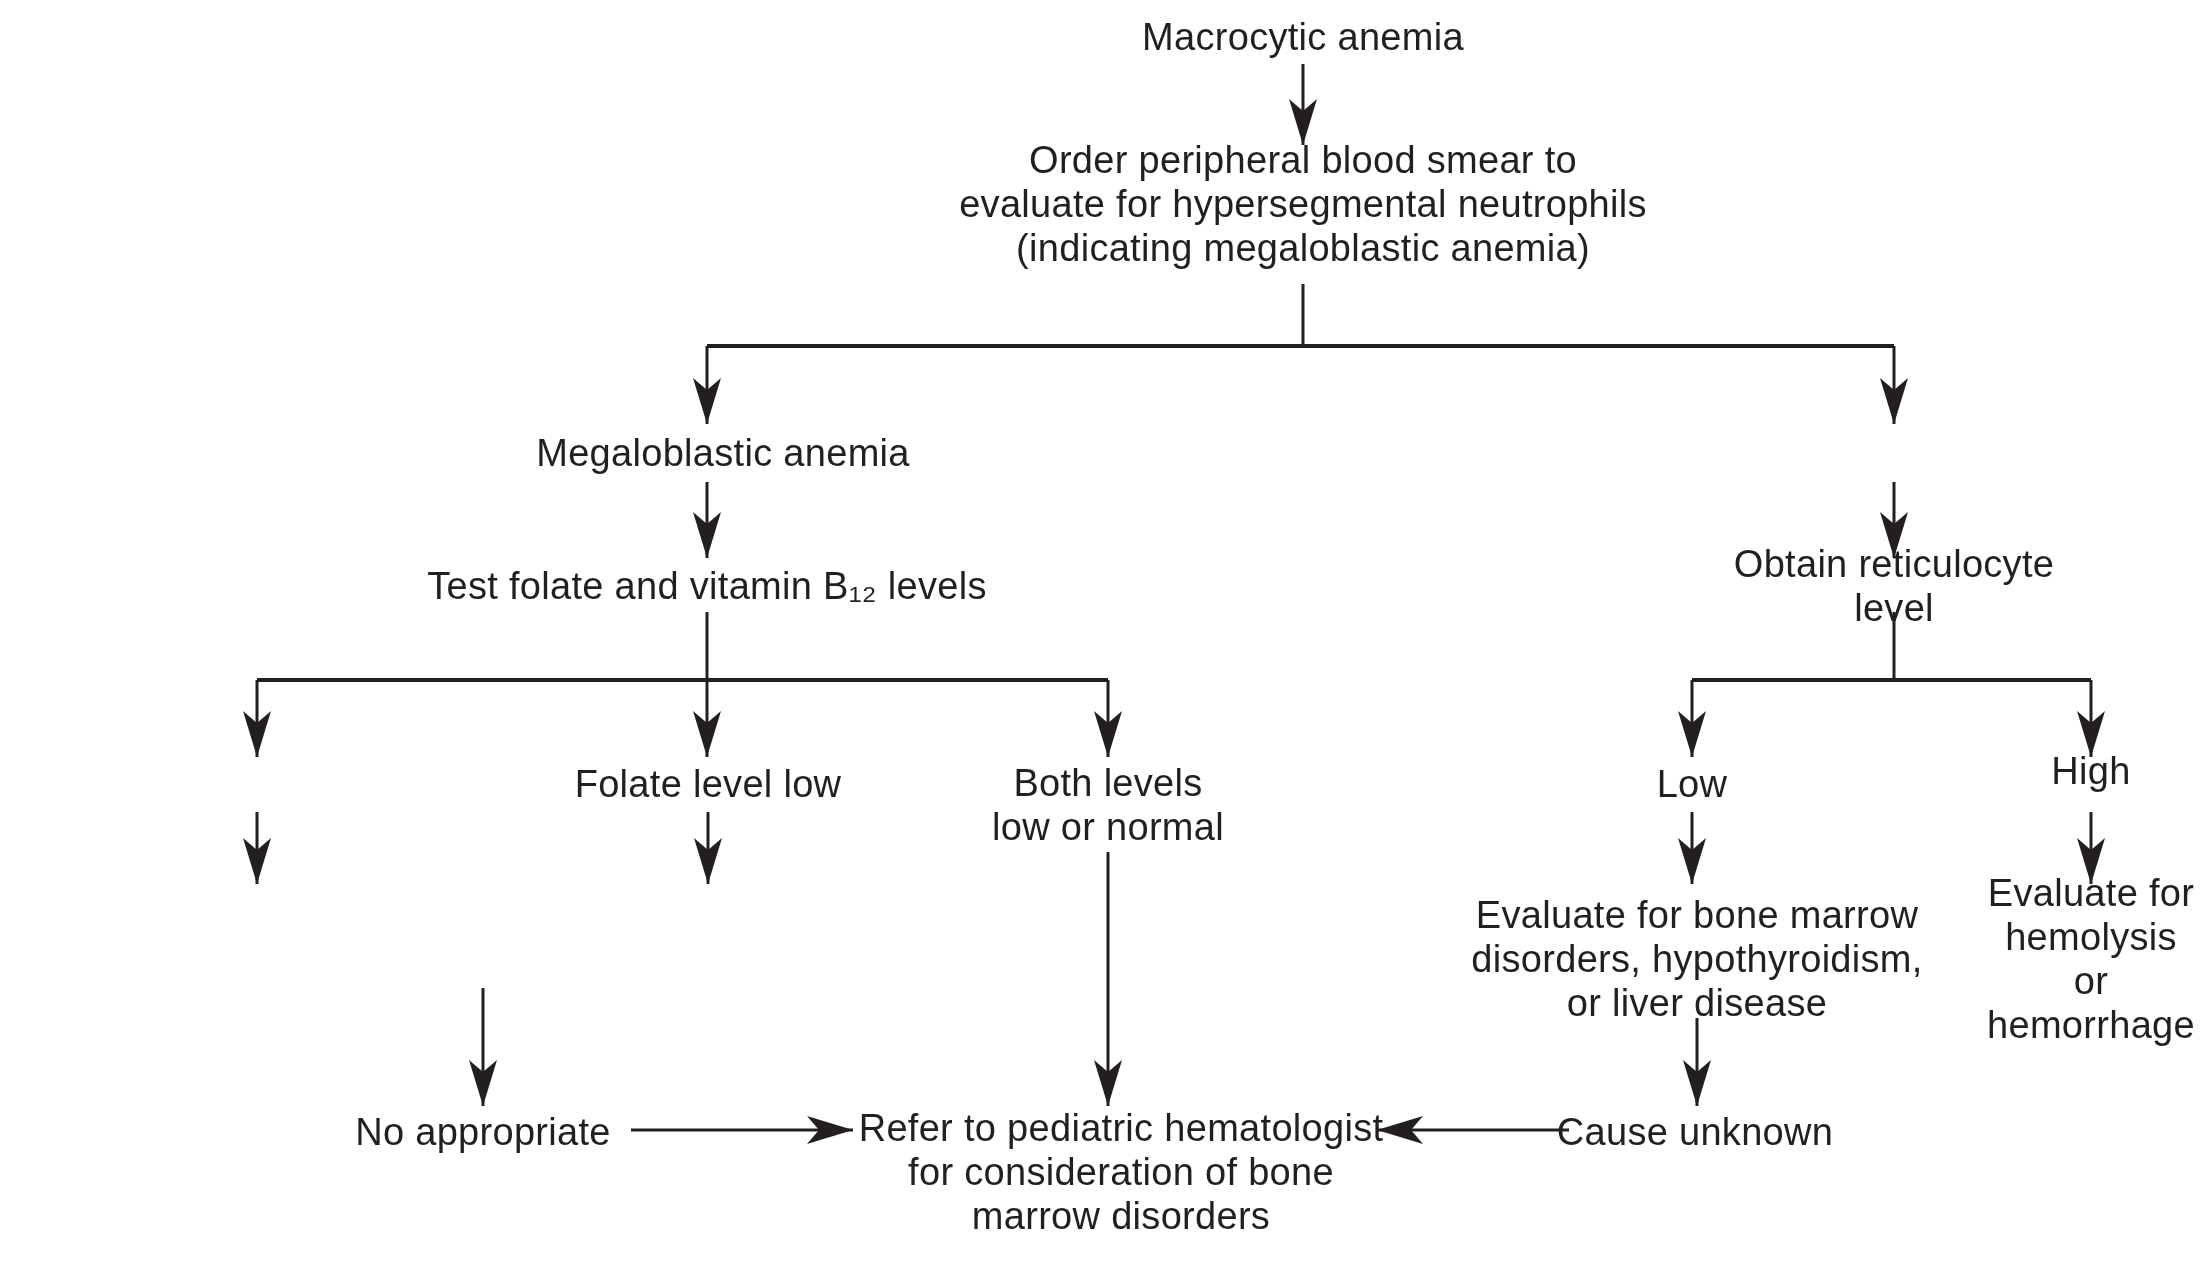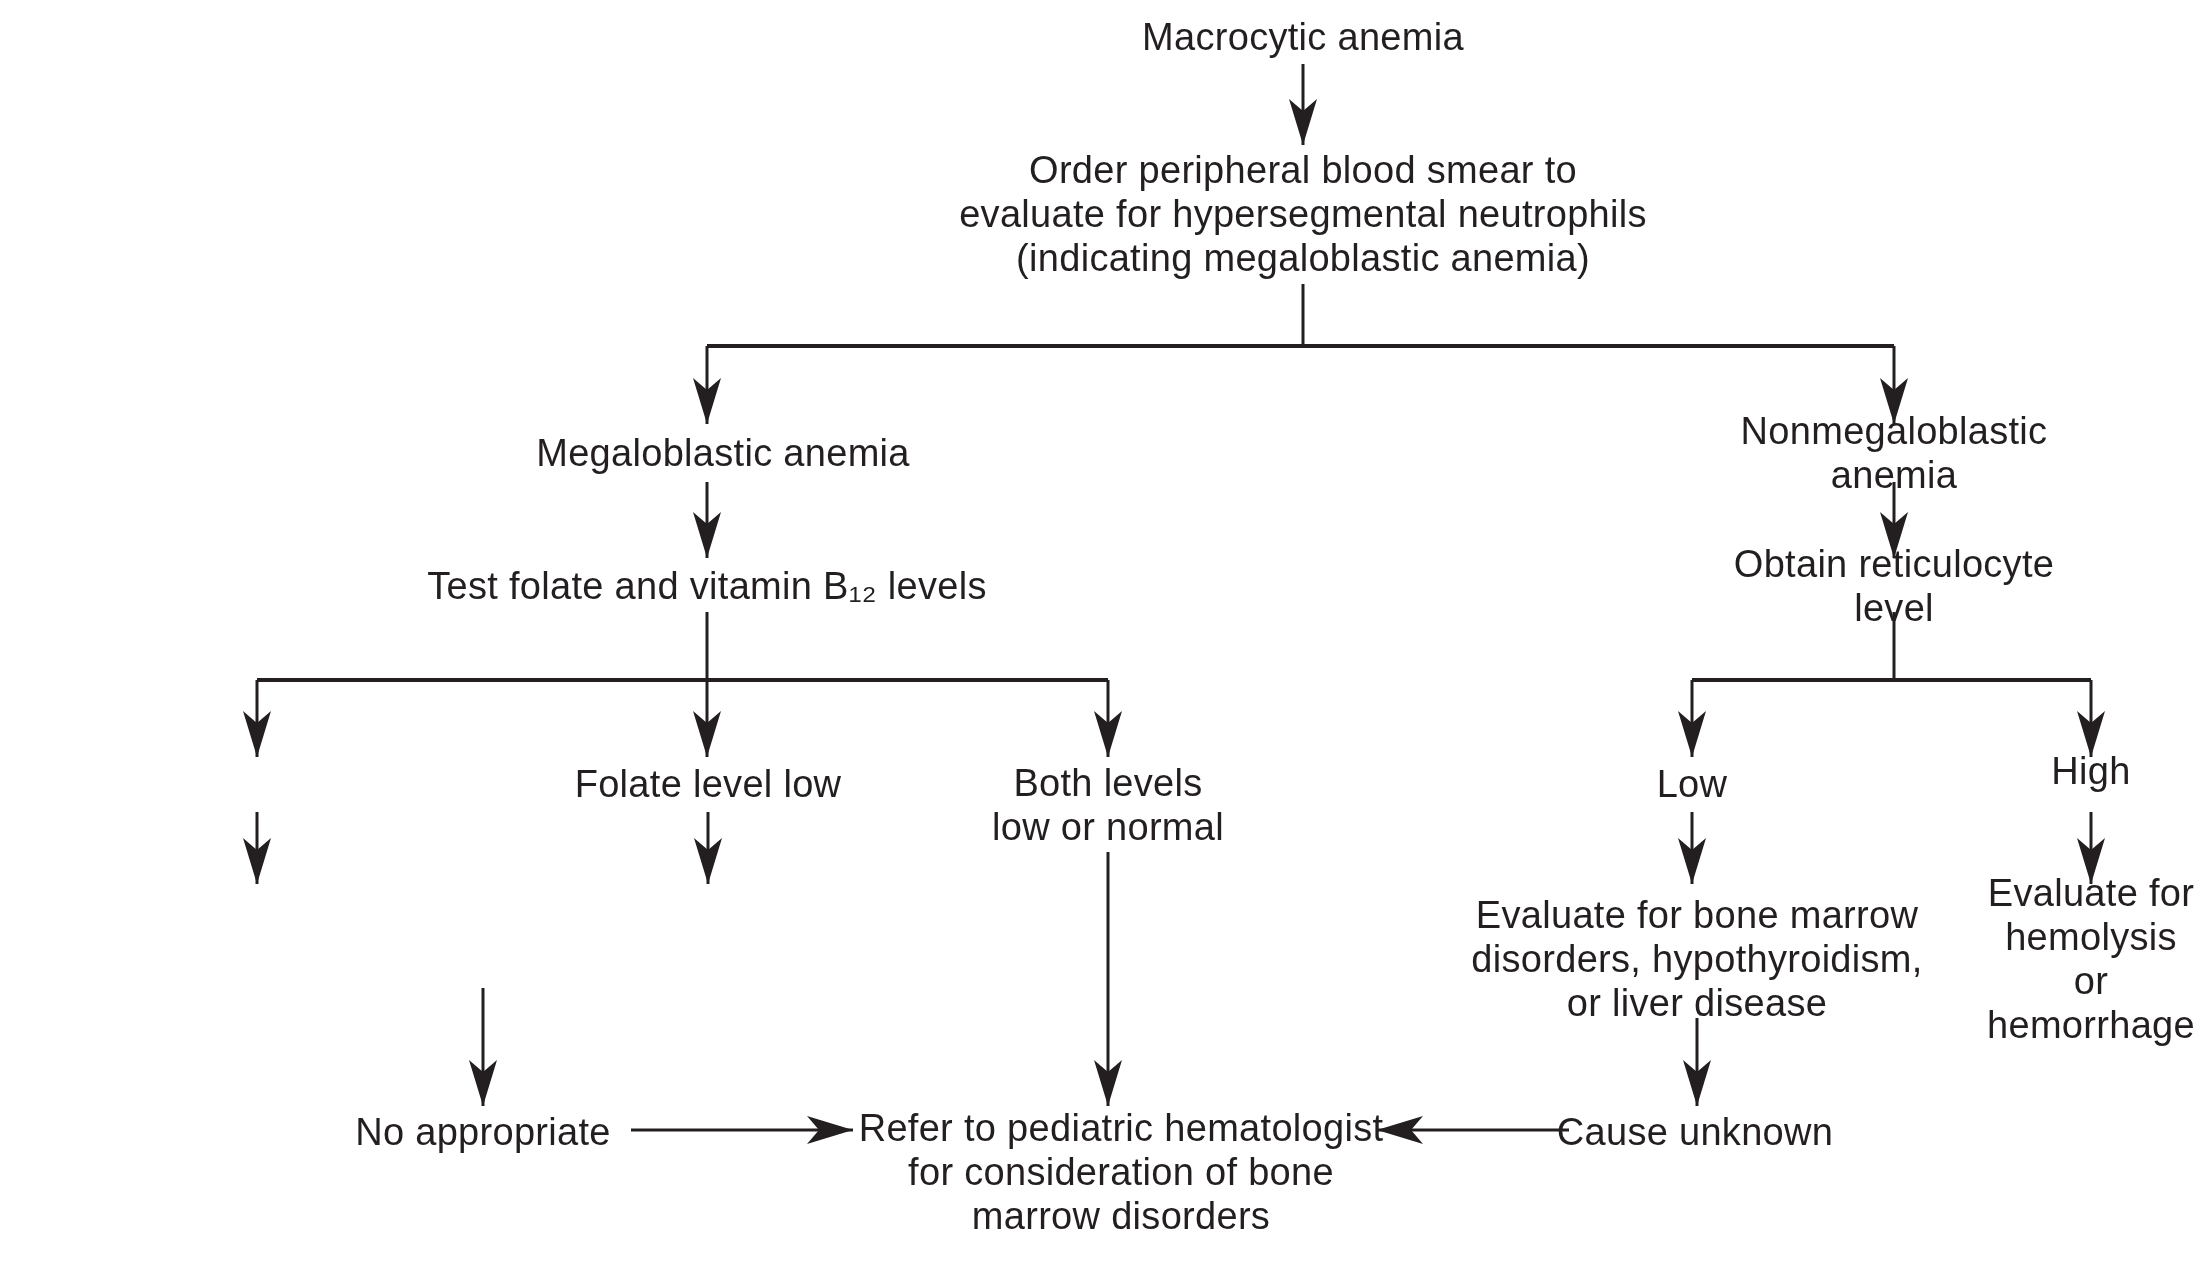--- a/index.html
+++ b/index.html
@@ -84,27 +84,26 @@
 
     <line class="edge" x1="452" y1="988" x2="452" y2="1106" marker-end="url(#arrow)"></line>
     <line class="edge" x1="1077" y1="852" x2="1077" y2="1106" marker-end="url(#arrow)"></line>
     <line class="edge" x1="1666" y1="1018" x2="1666" y2="1106" marker-end="url(#arrow)"></line>
     <line class="edge" x1="600" y1="1130" x2="822" y2="1130" marker-end="url(#arrow)"></line>
     <line class="edge" x1="1538" y1="1130" x2="1346" y2="1130" marker-end="url(#arrow)"></line>
   </svg>
 
   <div class="node" style="left:1272px; top:37px;">Macrocytic anemia</div>
 
-  <div class="node" style="left:1272px; top:214px;">Order peripheral blood smear to
+  <div class="node" style="left:1272px; top:204px;">Order peripheral blood smear to
 evaluate for hypersegmental neutrophils
 (indicating megaloblastic anemia)</div>
 
   <div class="node" style="left:692px; top:453px;">Megaloblastic anemia</div>
 
-  <div class="node" style="left:1863px; top:453px;">Nonmegaloblastic anemia</div>
 
   <div class="node" style="left:676px; top:586px;">Test folate and vitamin B₁₂ levels</div>
 
   <div class="node" style="left:1863px; top:586px;">Obtain reticulocyte level</div>
 
 
   <div class="node" style="left:677px; top:784px;">Folate level low</div>
 
   <div class="node" style="left:1077px; top:805px;">Both levels
 low or normal</div>

